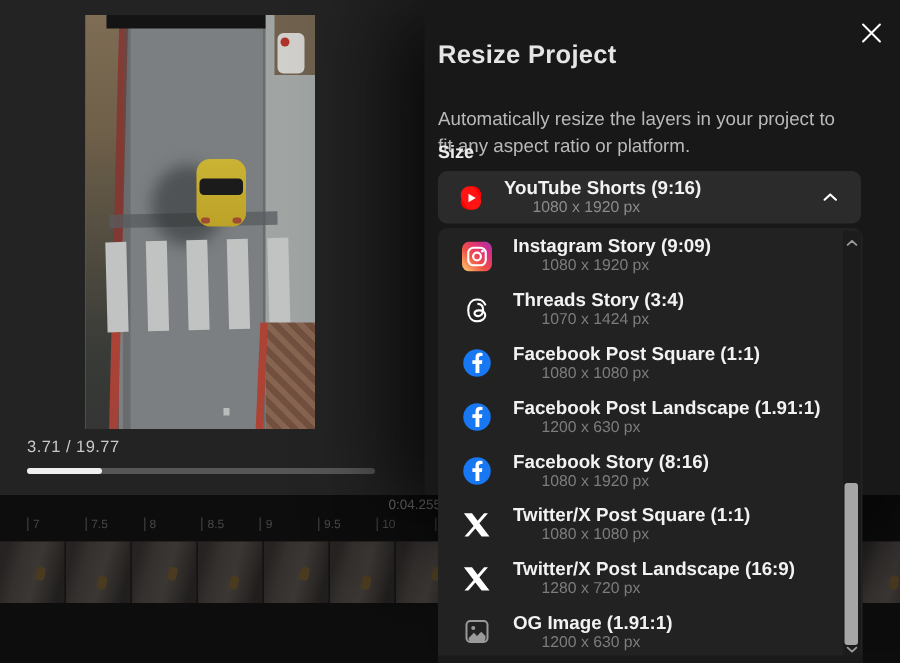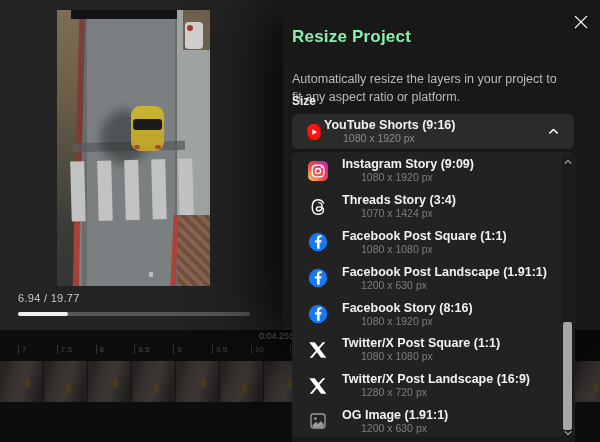--- a/index.html
+++ b/index.html
@@ -44,25 +44,25 @@
   .tick b{font-size:8px;font-weight:400;color:#484848;line-height:9px;}
   .filmstrip{position:absolute;left:0;top:31px;width:600px;height:41px;display:flex;background:#1c1a19;}
   .thumb{width:43px;height:41px;flex:none;border-right:1px solid #141212;position:relative;
       background:linear-gradient(105deg,#262322 12%,#33302e 30%,#3a3735 55%,#2c2927 75%,#211f1e 88%);}
   .thumb::after{content:"";position:absolute;left:55%;top:42%;width:6px;height:9px;background:#4a3a20;border-radius:2px;transform:rotate(12deg);}
   .thumb:nth-child(even)::after{top:55%;left:48%;}
   
   .modal{position:absolute;left:283px;top:0;width:317px;height:330px;background:#181818;
       box-shadow:-30px 0 50px rgba(0,0,0,.5),0 30px 50px rgba(0,0,0,.55);z-index:10;}
   .close{position:absolute;right:10px;top:13px;width:18px;height:18px;background:none;border:0;padding:0;cursor:pointer;}
-  .m-title{position:absolute;left:9px;top:27px;margin:0;font-size:17px;font-weight:700;color:#86efac;letter-spacing:.2px;}
+  .m-title{position:absolute;left:9px;top:27px;margin:0;font-size:17px;font-weight:700;color:#e5e5e5;letter-spacing:.2px;}
   .m-desc{position:absolute;left:9px;top:70px;width:276px;margin:0;font-size:12.5px;line-height:1.45;color:#b9b9b9;}
   .m-size{position:absolute;left:9px;top:94px;font-size:12px;font-weight:700;color:#ececec;}
   .dropdown{position:absolute;left:9px;top:114px;width:282px;height:35px;background:#2b2b2b;border-radius:6px;
-      display:flex;align-items:center;padding:0 14px 0 12px;box-sizing:border-box;cursor:pointer;}
+      display:flex;align-items:center;gap:12px;padding:0 14px 0 12px;box-sizing:border-box;cursor:pointer;}
   .chevron{margin-left:auto;display:flex;}
   .opt-icon{width:20px;height:20px;flex:none;display:flex;align-items:center;justify-content:center;}
   .opt-icon svg{width:20px;height:20px;display:block;}
   .opt-text{display:flex;flex-direction:column;justify-content:center;}
   .opt-label{font-size:12.5px;font-weight:700;color:#f2f2f2;line-height:14px;}
   .opt-dims{font-size:10.5px;color:#8b8b8b;line-height:13px;margin-left:19px;}
   
   .popup{position:absolute;left:292px;top:152px;width:283px;height:290px;background:#222;
       border-radius:6px 6px 0 0;z-index:30;overflow:hidden;}
   .options{position:absolute;left:0;top:1px;right:14px;}
@@ -99,21 +99,21 @@
     <div class="v-car">
       <span class="v-car-ws"></span>
       <span class="v-car-tl1"></span>
       <span class="v-car-tl2"></span>
     </div>
     <span class="v-tiles"></span>
     <span class="v-tiles-curb"></span>
     <span class="v-dot"></span>
     <span class="v-dim"></span>
   </div>
-  <div class="time-display">6.94 / 19.77</div>
+  <div class="time-display">3.71 / 19.77</div>
   <div class="progress">
     <div class="progress-fill" style="width: 21.5%;"></div>
   </div>
 </div>
 
 <div class="timeline">
   <div class="playhead-label">0:04.255</div>
   <div class="ruler" id="ruler">
       <div class="tick" style="left: 18px;">
         <i></i>

